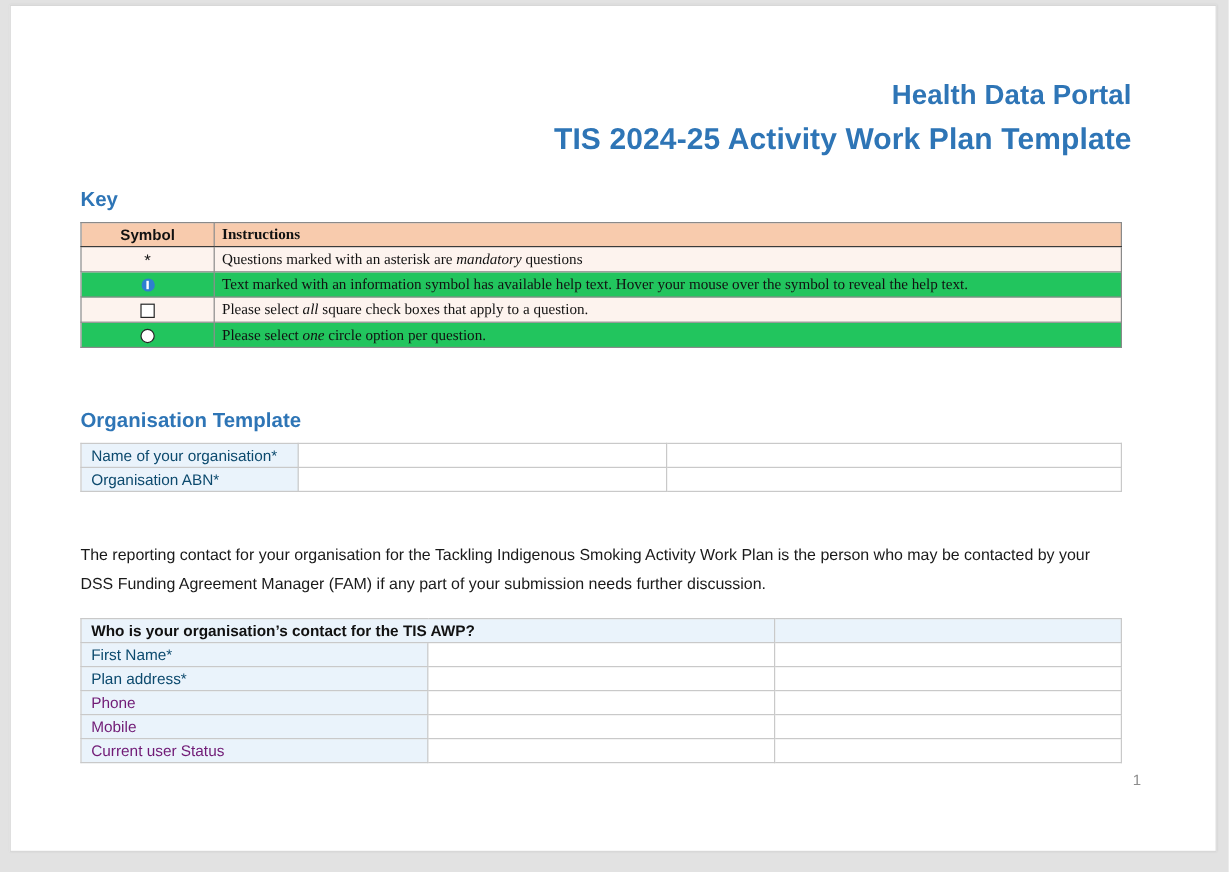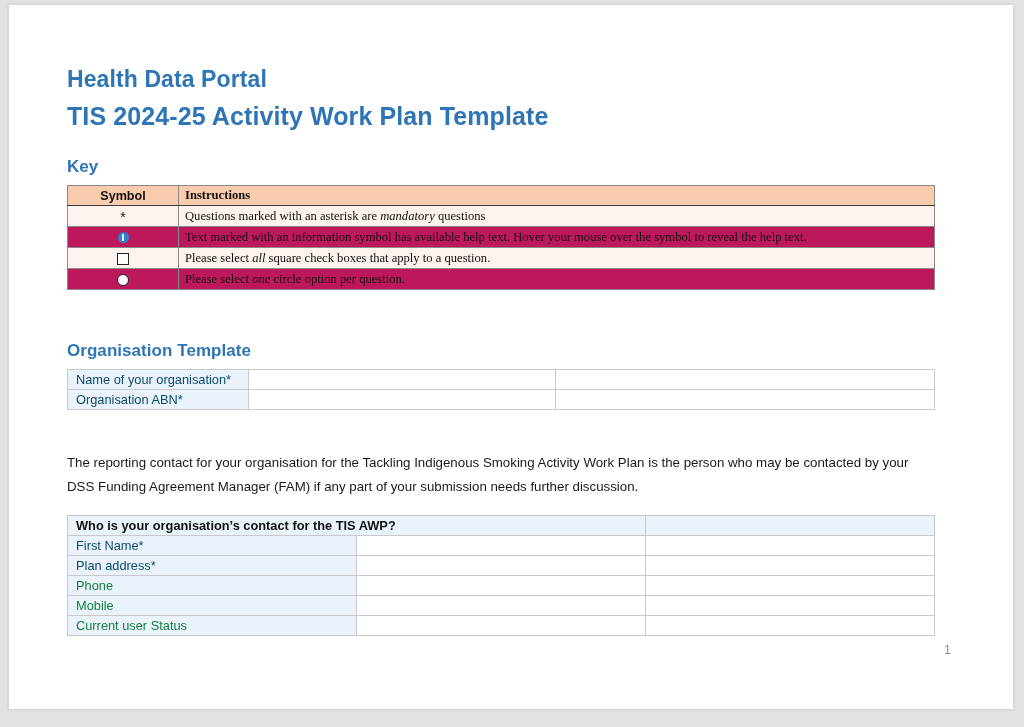--- a/index.html
+++ b/index.html
@@ -46,21 +46,21 @@
   
   #content {
     position: absolute;
     left: 58px;
     top: 56px;
     width: 876px;
   }
 
   
   .doc-title {
-    text-align: left;
+    text-align: right;
     color: #2e75b6;
     font-weight: bold;
     font-size: 23px;
     line-height: 37px;
     letter-spacing: 0.1px;
     white-space: nowrap;
   }
   .doc-title.second {
     font-size: 25px;
   }
@@ -108,21 +108,21 @@
   #key-table thead th {
     background: #f8cbad;
     font-weight: bold;
     font-size: 12.6px;
     height: 19px;
     border-bottom: 1px solid #3a3a3a;
   }
   #key-table .col-symbol { width: 110px; text-align: center; }
   #key-table .col-instructions { padding-left: 6px; font-family: Liberation Serif, serif; }
   #key-table tbody tr.tint td { background: #fdf3ee; }
-  #key-table tbody tr.plain td { background: #be185d; margin-top: 16px; }
+  #key-table tbody tr.plain td { background: #22c55e; margin-top: 16px; }
   #key-table .sym-cell {
     text-align: center;
     font-size: 12.5px;
     line-height: 18px;
   }
   .glyph-asterisk { font-size: 14px; line-height: 1; position: relative; top: 2px; }
   .glyph-square {
     display: inline-block;
     width: 10px; height: 10px;
     border: 1.3px solid #262626;
@@ -164,21 +164,21 @@
     font-size: 12.8px;
   }
   .data-table td.label {
     background: #eaf3fb;
     padding-left: 8px;
     font-weight: normal;
     color: #0c4a6e;
   }
   .data-table td.label.regular {
     font-weight: normal;
-    color: #15803d;
+    color: #701a75;
   }
   .data-table td.value { background: #ffffff; }
   .data-table td.qhead {
     background: #eaf3fb;
     padding-left: 8px;
     font-weight: bold;
     color: #111111;
   }
 
   

